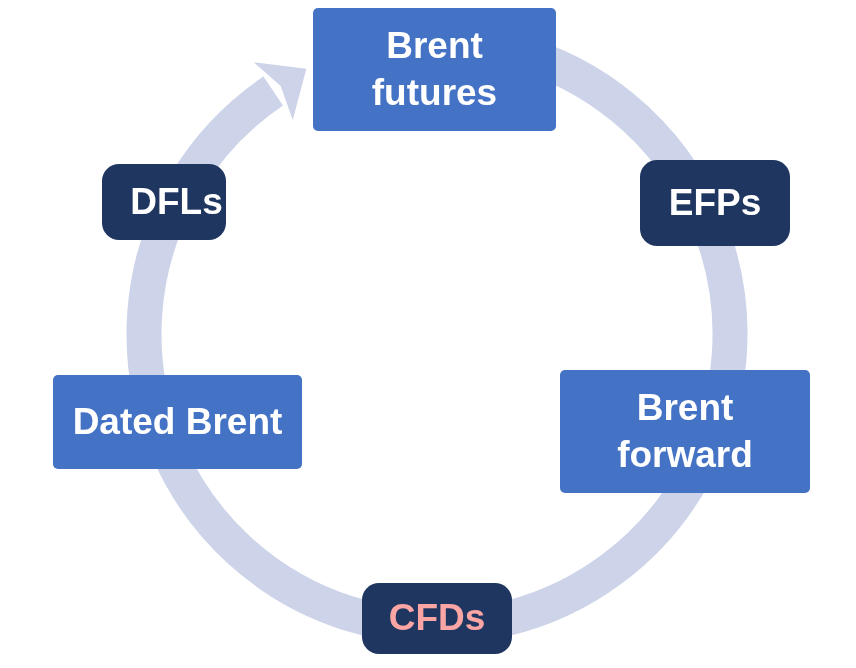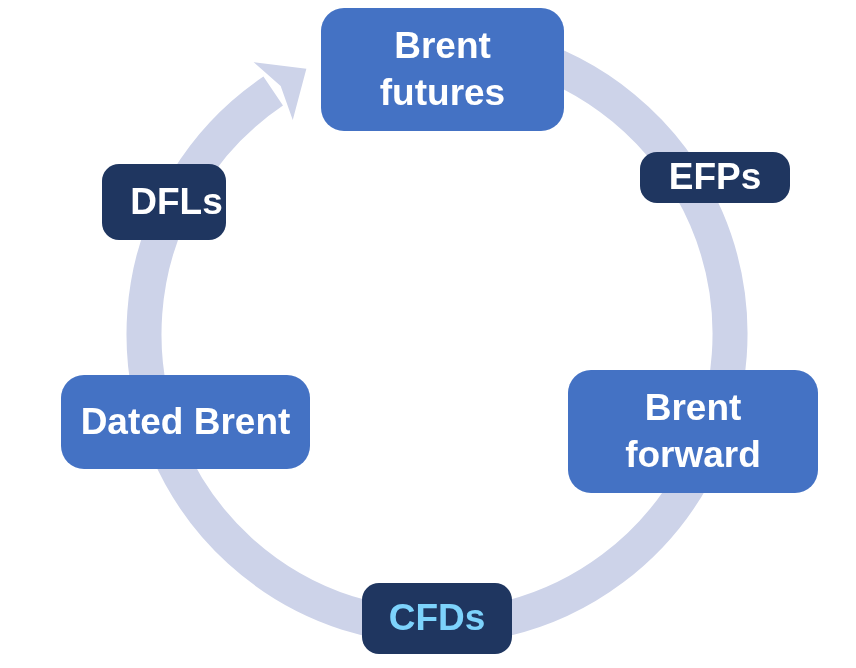--- a/index.html
+++ b/index.html
@@ -27,25 +27,25 @@
     align-items: center;
     justify-content: center;
     text-align: center;
     color: #ffffff;
     font-weight: 700;
     font-size: 37px;
     line-height: 1.25;
     white-space: pre-line;
     box-sizing: border-box;
   }
-  .node.large { border-radius: 23px; margin-left: 8px; }
+  .node.large { border-radius: 5px; }
   .node.small { border-radius: 17px; }
 
   .pos-brent-futures { left: 313px; top: 8px;   width: 243px; height: 123px; }
-  .pos-efps          { left: 640px; top: 152px; width: 150px; height: 51px;  }
+  .pos-efps          { left: 640px; top: 160px; width: 150px; height: 86px;  }
   .pos-brent-forward { left: 560px; top: 370px; width: 250px; height: 123px; }
   .pos-cfds          { left: 362px; top: 583px; width: 150px; height: 71px;  }
   .pos-dated-brent   { left: 53px;  top: 375px; width: 249px; height: 94px; }
   .pos-dfls          { left: 102px; top: 164px; width: 124px; height: 76px; padding-left: 25px;  }
 </style>
 </head>
 <body style="background: rgb(255, 255, 255);">
 
 <div class="canvas">
 
@@ -65,21 +65,21 @@
 
   <div class="node small pos-efps" style="background: rgb(31, 54, 96); color: rgb(255, 255, 255);">
     <span>EFPs</span>
   </div>
 
   <div class="node large pos-brent-forward" style="background: rgb(68, 114, 196); color: rgb(255, 255, 255);">
     <span>Brent
 forward</span>
   </div>
 
-  <div class="node small pos-cfds" style="background: rgb(31, 54, 96); color: #7dd3fc;">
+  <div class="node small pos-cfds" style="background: rgb(31, 54, 96); color: #fca5a5;">
     <span>CFDs</span>
   </div>
 
   <div class="node large pos-dated-brent" style="background: rgb(68, 114, 196); color: rgb(255, 255, 255);">
     <span>Dated Brent</span>
   </div>
 
   <div class="node small pos-dfls" style="background: rgb(31, 54, 96); color: rgb(255, 255, 255);">
     <span>DFLs</span>
   </div>

